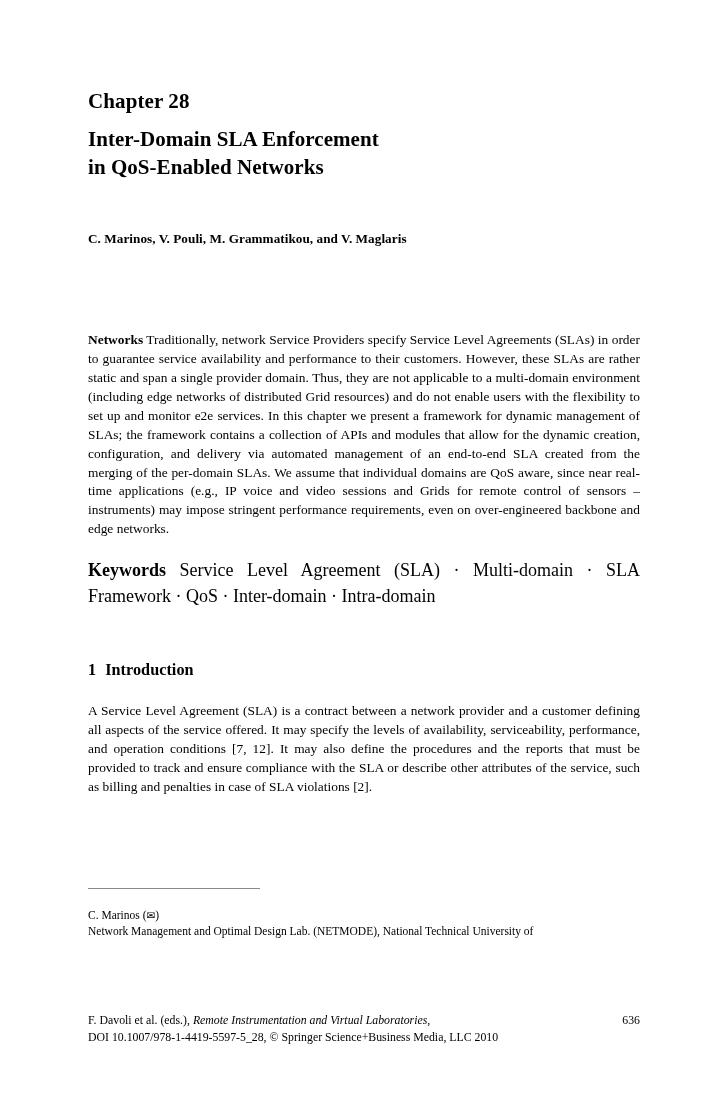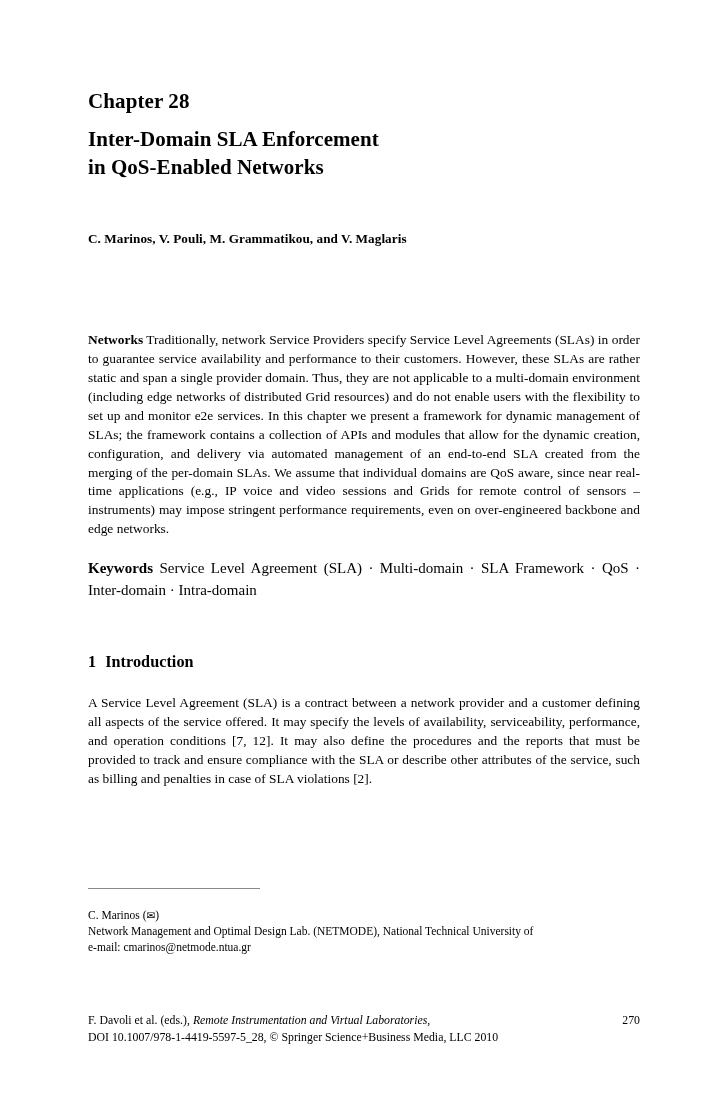--- a/index.html
+++ b/index.html
@@ -55,21 +55,21 @@
     text-align: justify;
     text-justify: inter-word;
     letter-spacing: 0.01px;
   }
   .abstract .lbl {
     font-weight: bold;
   }
 
   .keywords {
     margin-top: 19px;
-    font-size: 15px;
+    font-size: 18px;
     line-height: 1.415;
     text-align: justify;
   }
   .keywords .lbl { font-weight: bold; }
 
   
   .section-heading {
     margin-top: 52px;
     font-size: 16.2px;
     font-weight: bold;
@@ -152,22 +152,21 @@
     <span class="num">1</span><span>Introduction</span>
   </div>
 
   <div class="body-par">A Service Level Agreement (SLA) is a contract between a network provider and a customer defining all aspects of the service offered. It may specify the levels of availability, serviceability, performance, and operation conditions [7, 12]. It may also define the procedures and the reports that must be provided to track and ensure compliance with the SLA or describe other attributes of the service, such as billing and penalties in case of SLA violations [2].</div>
 
   <div class="footnote">
     <div class="footnote-rule"></div>
     <div class="footnote-body">
       <span class="fline"><span>C. Marinos (</span><span class="envelope">✉</span><span>)</span></span>
       <span class="fline">Network Management and Optimal Design Lab. (NETMODE), National Technical University of</span>
-      <span class="fline">e-mail: cmarinos@netmode.ntua.gr</span>
     </div>
   </div>
 
   <div class="imprint">
-    <span class="iline"><span>F. Davoli et al. (eds.), </span><i>Remote Instrumentation and Virtual Laboratories</i><span>,</span><span class="page-number">270</span></span>
+    <span class="iline"><span>F. Davoli et al. (eds.), </span><i>Remote Instrumentation and Virtual Laboratories</i><span>,</span><span class="page-number">636</span></span>
     <span class="iline">DOI 10.1007/978-1-4419-5597-5_28, © Springer Science+Business Media, LLC 2010</span>
   </div>
 
 </div>
 
 </body></html>

